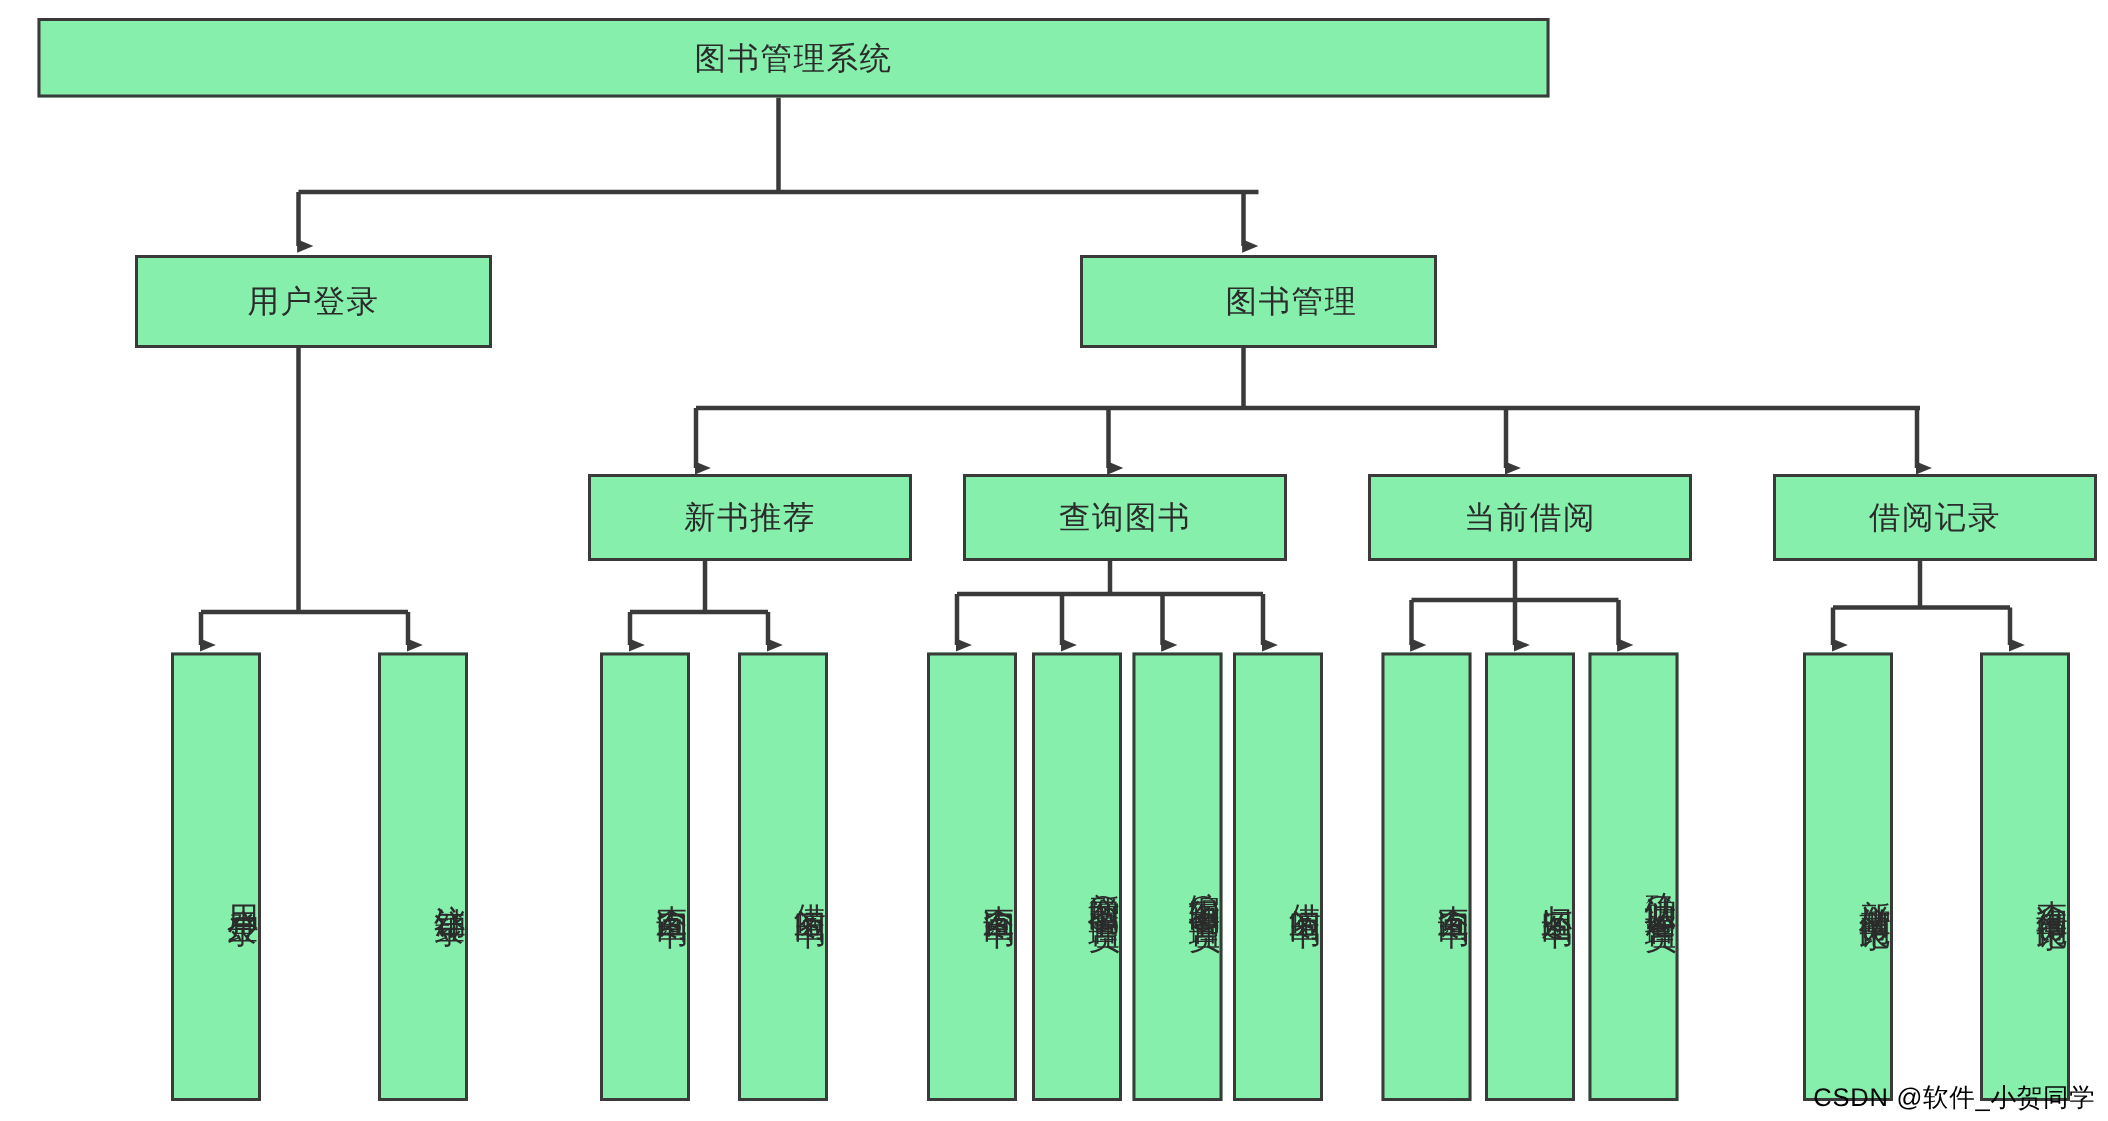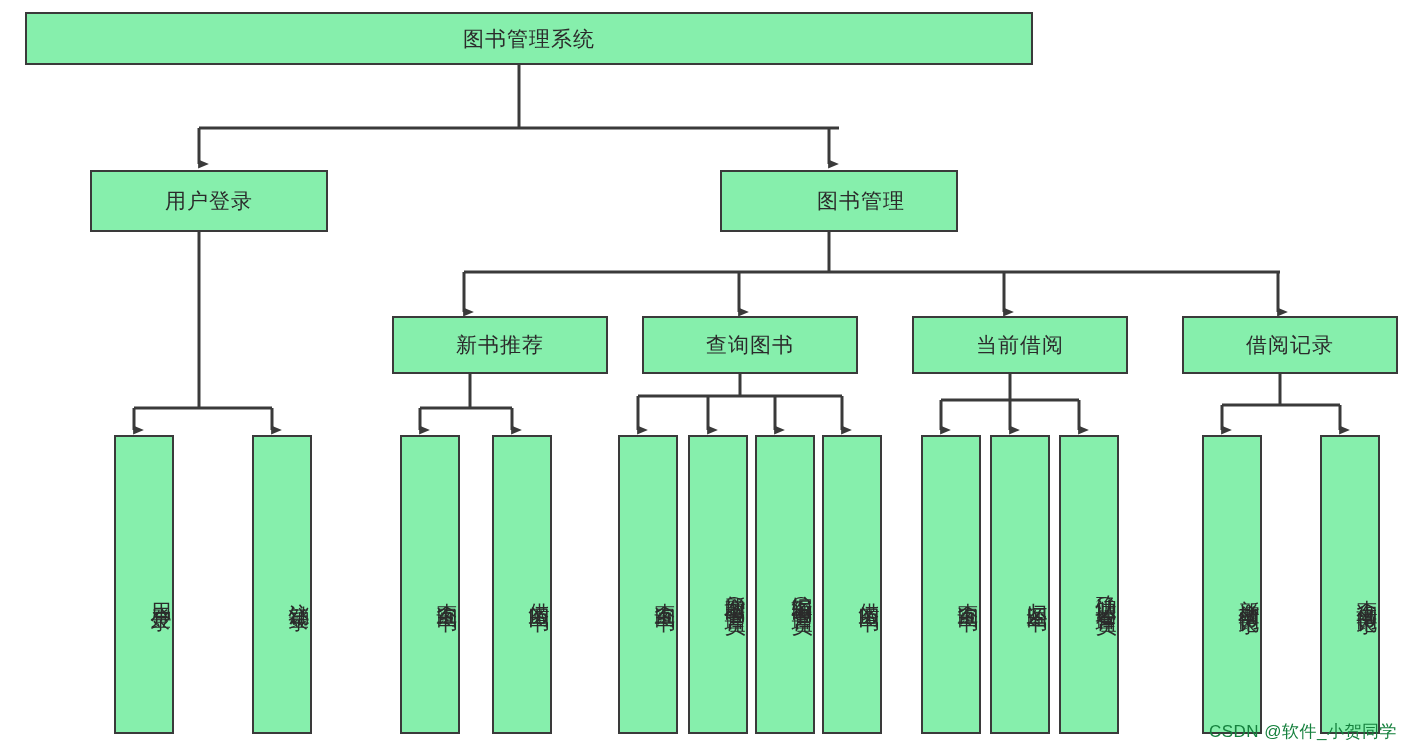--- a/index.html
+++ b/index.html
@@ -52,21 +52,21 @@
   }
   .node .label {
     display: block;
     white-space: nowrap;
   }
   #watermark {
     position: absolute;
     right: 8px;
     bottom: 4px;
     font-size: 17px;
-    color: #15803d;
+    color: #000000;
     white-space: nowrap;
     letter-spacing: 0.5px;
   }
 </style>
 </head>
 <body>
 
 <div id="canvas">
 
   <svg id="edges" viewBox="0 0 1405 747" width="1405" height="747" aria-hidden="true">

